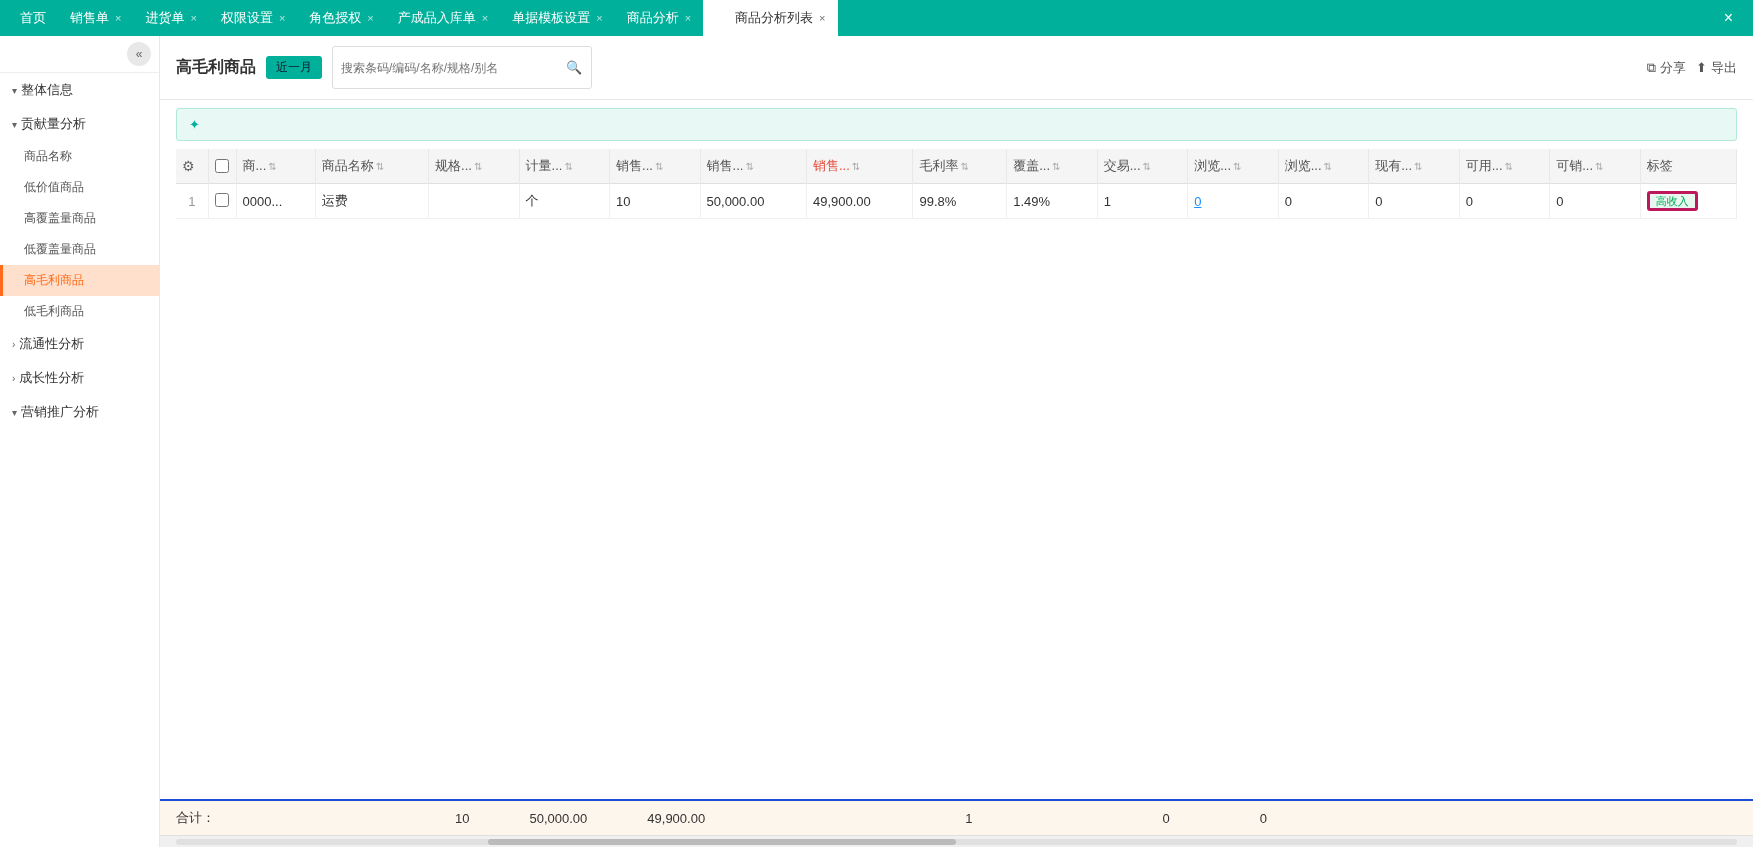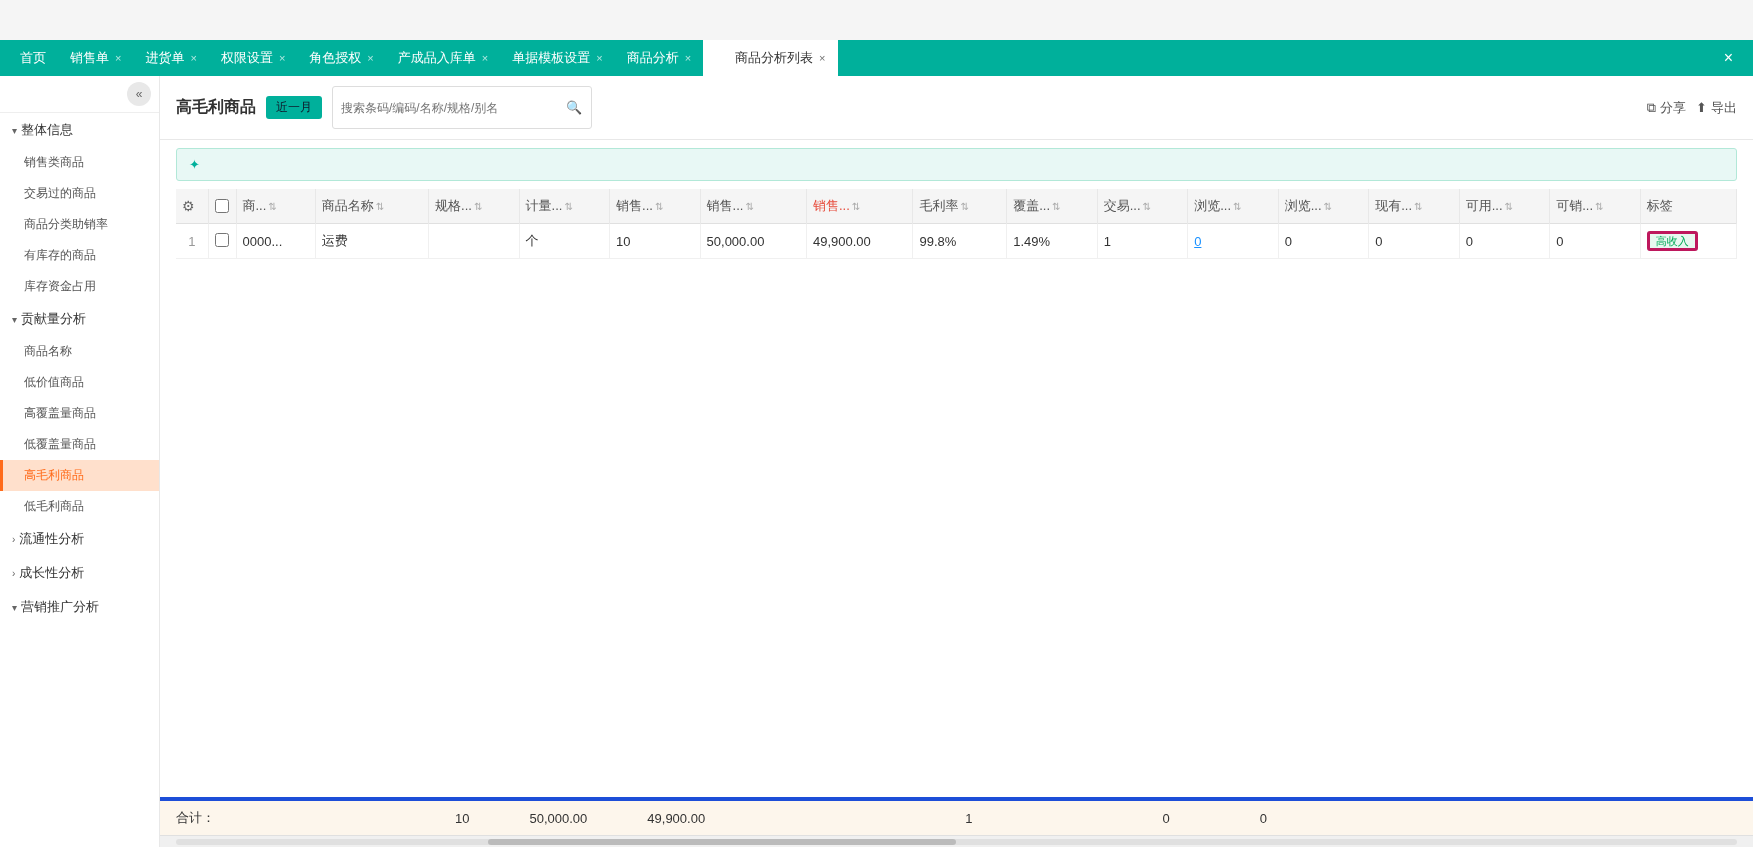--- a/index.html
+++ b/index.html
@@ -7,21 +7,20 @@
 
     
     .top-nav {
       background: #00b09b;
       display: flex;
       align-items: center;
       height: 36px;
       padding: 0 8px;
       color: white;
       flex-shrink: 0;
-      margin-top: 40px;
     }
     .top-nav .nav-item {
       padding: 0 12px;
       height: 36px;
       display: flex;
       align-items: center;
       cursor: pointer;
       white-space: nowrap;
       font-size: 13px;
       color: white;
@@ -199,21 +198,21 @@
       border-radius: 3px;
       padding: 1px 6px;
       font-size: 11px;
     }
     .row-num { color: #999; text-align: center; }
     .link-blue { color: #1890ff; cursor: pointer; text-decoration: underline; }
 
     
     .footer-total {
       background: #fdf6ec;
-      border-top: 4px solid #1d4ed8;
+      border-top: 2px solid #1d4ed8;
       padding: 8px 16px;
       display: flex;
       align-items: center;
       font-size: 13px;
       color: #333;
       flex-shrink: 0;
       gap: 20px;
     }
     .footer-total .label { font-weight: 500; }
 
@@ -294,27 +293,20 @@
   <div class="main-layout">
 
     <div class="sidebar">
       <div style="display:flex; align-items:center; justify-content:flex-end; padding:6px 8px; border-bottom:1px solid #eee;">
         <div class="collapse-btn">«</div>
       </div>
 
       <div class="sidebar-group-header">
         <span class="arrow">▾</span>
         <span>整体信息</span>
-      </div>
-      <div>
-        <div class="sidebar-item">销售类商品</div>
-        <div class="sidebar-item">交易过的商品</div>
-        <div class="sidebar-item">商品分类助销率</div>
-        <div class="sidebar-item">有库存的商品</div>
-        <div class="sidebar-item">库存资金占用</div>
       </div>
 
       <div class="sidebar-group-header">
         <span class="arrow">▾</span>
         <span>贡献量分析</span>
       </div>
       <div>
         <div class="sidebar-item">商品名称</div>
         <div class="sidebar-item">低价值商品</div>
         <div class="sidebar-item">高覆盖量商品</div>

